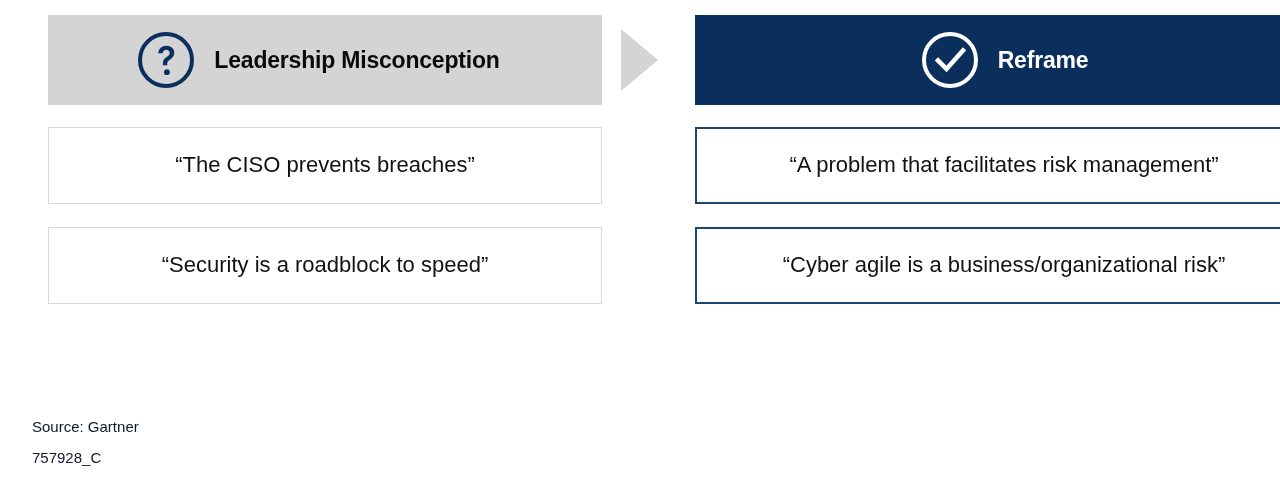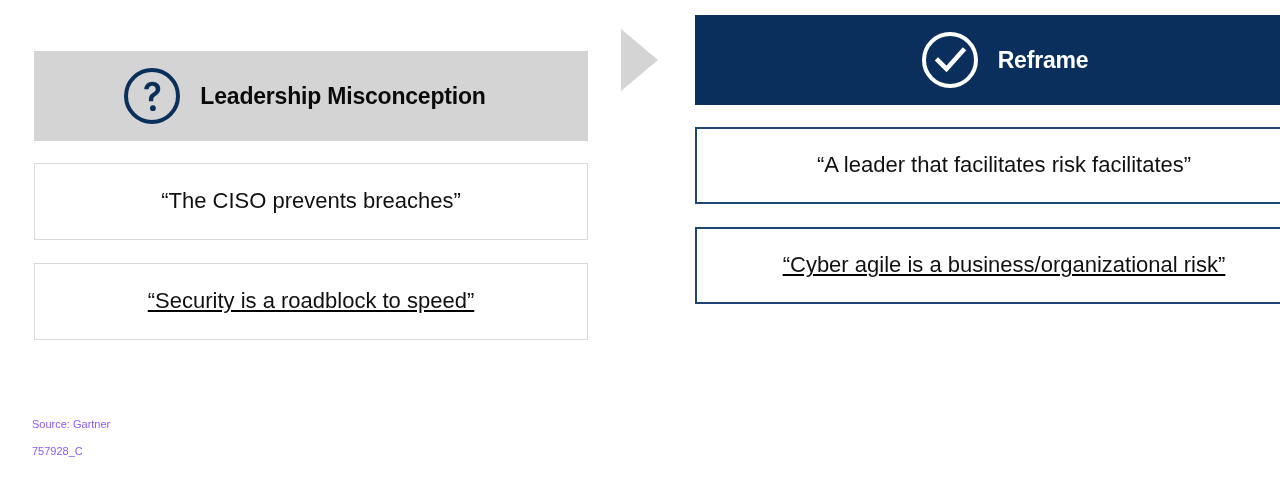--- a/index.html
+++ b/index.html
@@ -21,21 +21,21 @@
     width: 1280px;
     height: 496px;
     background: #ffffff;
   }
 
   
   .column {
     position: absolute;
     top: 15px;
   }
-  #col-left  { left: 34px;  width: 554px; margin-top: 36px; }
+  #col-left  { left: 48px;  width: 554px; }
   #col-right { left: 695px; width: 618px; }
 
   
   .col-header {
     height: 90px;
     display: flex;
     align-items: center;
     justify-content: center;
     box-sizing: border-box;
   }
@@ -89,42 +89,42 @@
   .stmt-box {
     height: 77px;
     box-sizing: border-box;
     display: flex;
     align-items: center;
     justify-content: center;
     background: #ffffff;
     margin-bottom: 23px;
     padding: 0 10px;
   }
-  .stmt-box:last-child { margin-bottom: 0; text-decoration: underline; }
+  .stmt-box:last-child { margin-bottom: 0; }
 
   #col-left .stmt-box  { border: 1px solid #d9d9d9; }
   #col-right .stmt-box { border: 2px solid #1d4675; }
 
   .stmt-text {
     font-size: 22px;
     color: #111111;
     text-align: center;
     line-height: 1.2;
     white-space: nowrap;
   }
 
   
   #footer {
     position: absolute;
     left: 32px;
     top: 419px;
   }
   .footer-line {
-    font-size: 11px;
-    color: #8b5cf6;
+    font-size: 15px;
+    color: #0f172a;
     line-height: 1;
   }
   #footer-source { margin-bottom: 16px; }
 </style>
 </head>
 <body>
 
 <div id="canvas">
 
   <div class="column" id="col-left">
@@ -159,21 +159,21 @@
         <svg width="60" height="60" viewBox="0 0 60 60" xmlns="http://www.w3.org/2000/svg">
           <circle cx="30" cy="30" r="26" fill="none" stroke="#ffffff" stroke-width="4"></circle>
           <path d="M18 30.5 L26.5 39 L43 20.5" fill="none" stroke="#ffffff" stroke-width="4.6" stroke-linecap="square" stroke-linejoin="miter"></path>
         </svg>
       </span>
       <span class="header-title">Reframe</span>
     </div>
 
     <div class="box-list">
       <div class="stmt-box">
-        <span class="stmt-text">“A leader that facilitates risk facilitates”</span>
+        <span class="stmt-text">“A problem that facilitates risk management”</span>
       </div>
       <div class="stmt-box">
         <span class="stmt-text">“Cyber agile is a business/organizational risk”</span>
       </div>
     </div>
   </div>
 
   <div id="footer">
     <div class="footer-line" id="footer-source">Source: Gartner</div>
     <div class="footer-line" id="footer-asset">757928_C</div>

